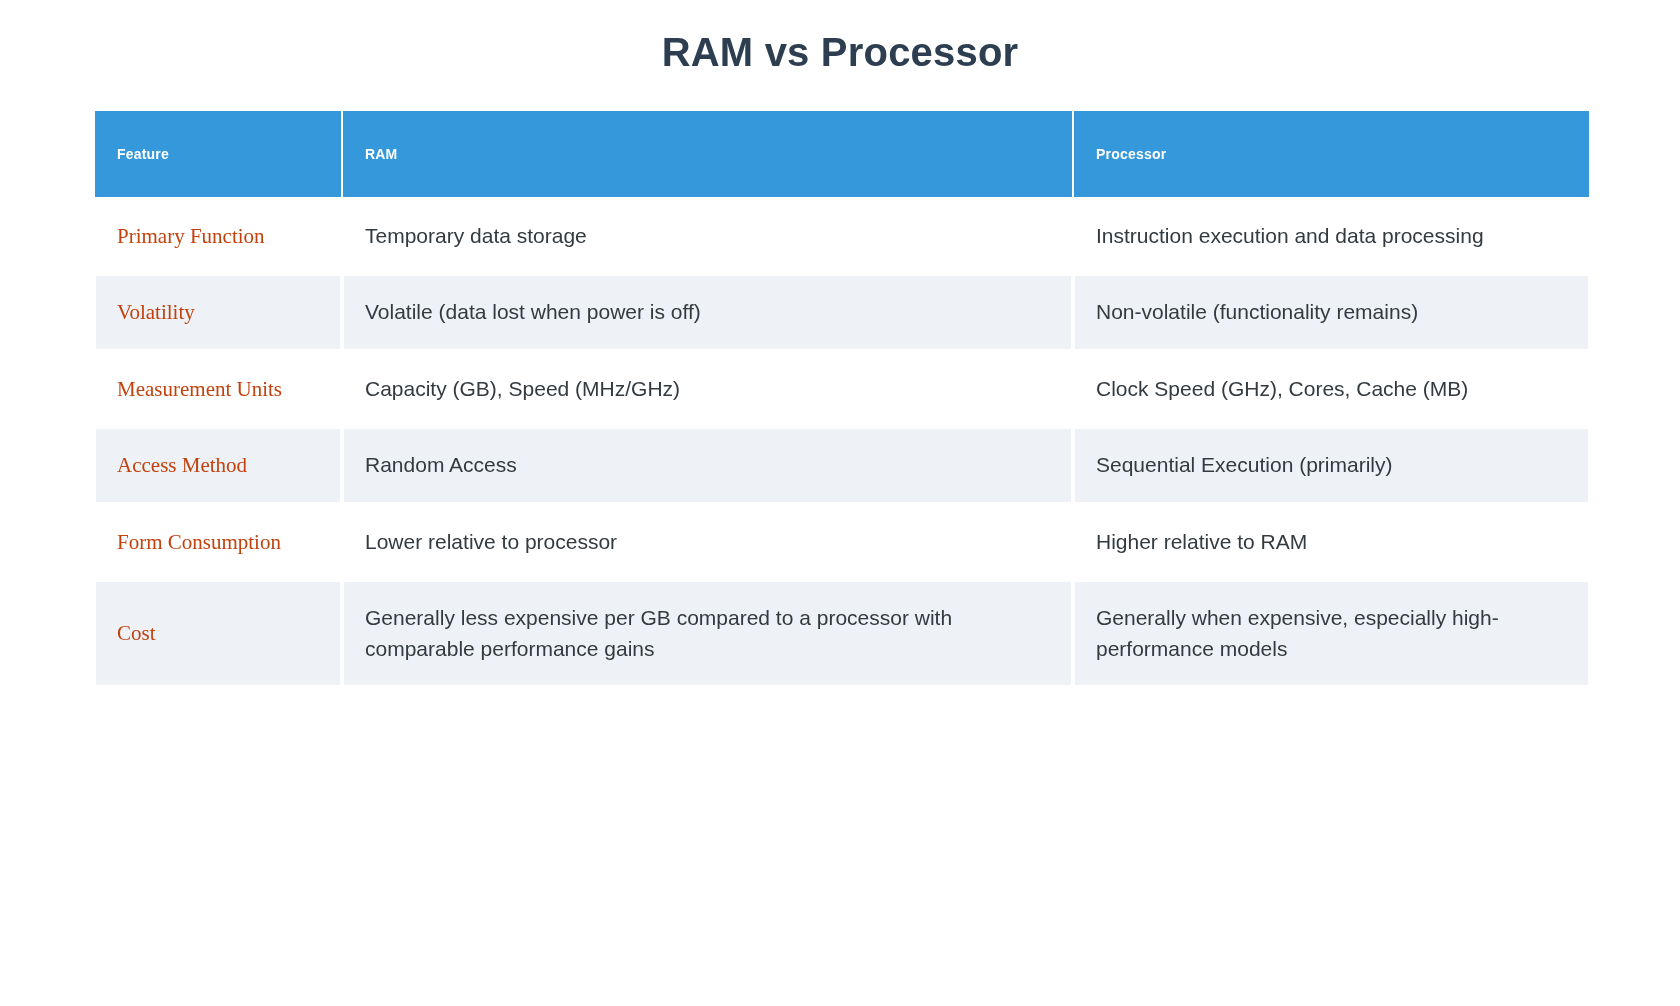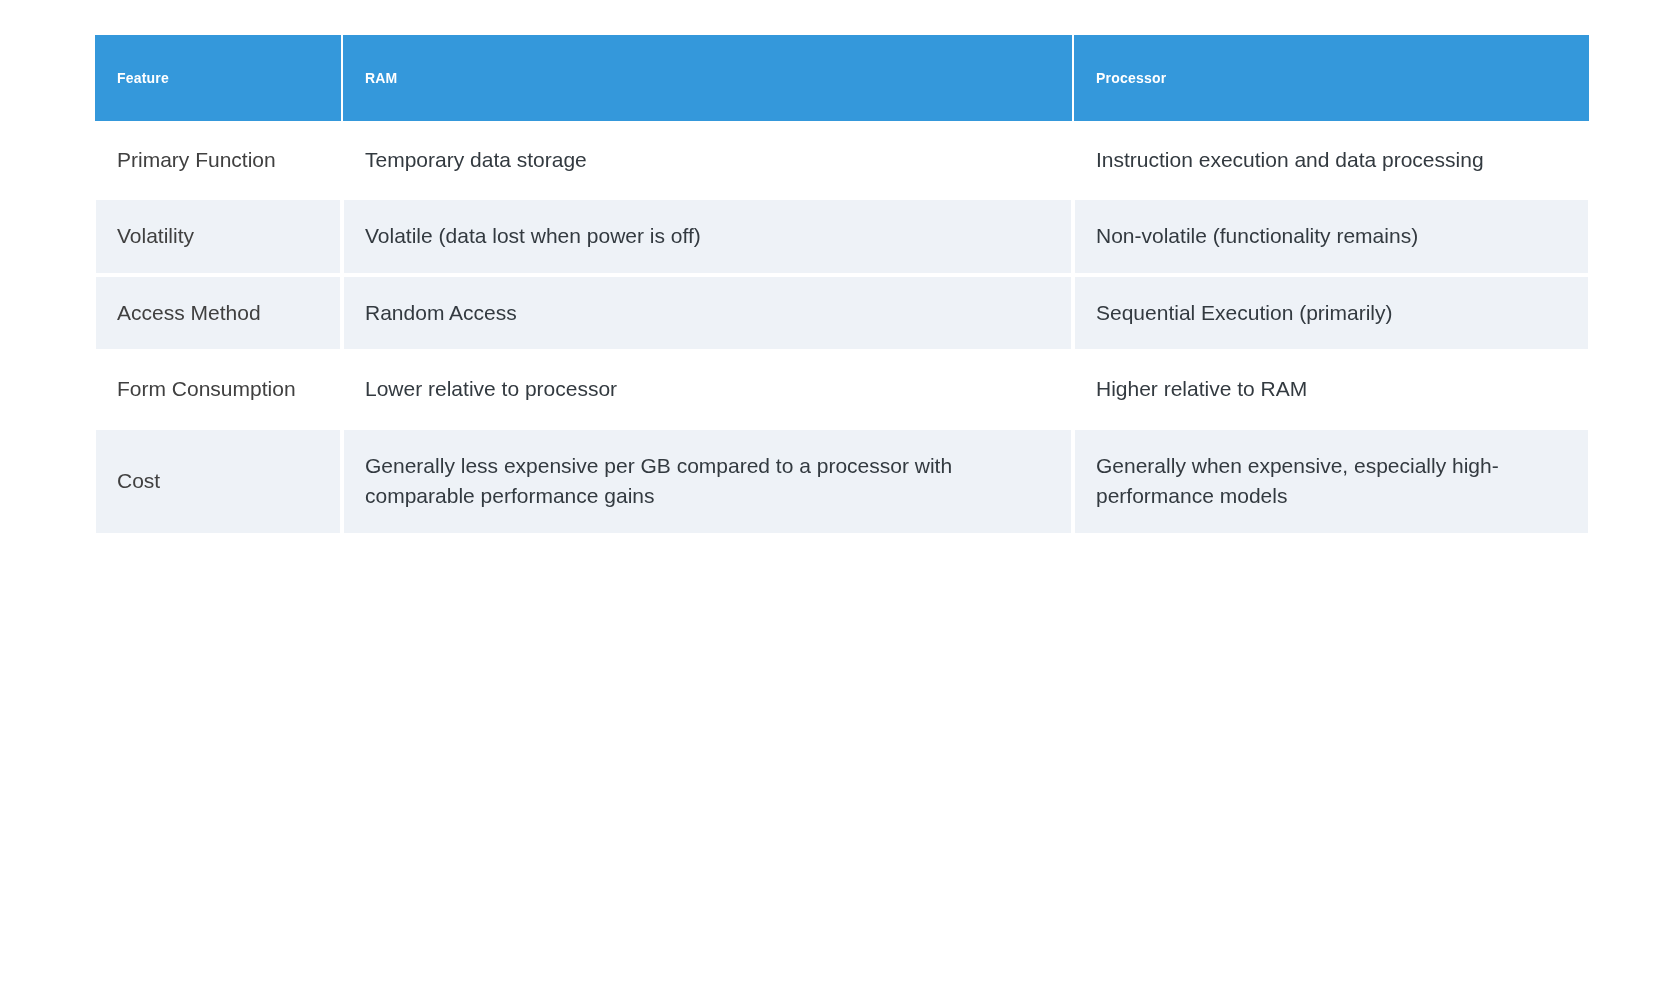--- a/index.html
+++ b/index.html
@@ -72,34 +72,36 @@
     line-height: 1.45;
     border: none;
     background: #ffffff;
   }
 
   table.cmp tbody tr.odd td {
     background: #eef2f7;
   }
 
   table.cmp tbody td.feature-cell {
-    color: #404040;
+    color: #c2410c;
+    font-family: Liberation Serif, serif;
   }
 
   
   table.cmp tbody tr td {
     box-shadow: 0 0 0 1px #ffffff inset;
   }
 
 </style>
 </head>
 <body>
 
 <div class="page">
 
+  <h1 class="title">RAM vs Processor</h1>
 
   <div class="table-wrap">
     <table class="cmp">
       <colgroup>
         <col class="c-feature">
         <col class="c-ram">
         <col class="c-proc">
       </colgroup>
       <thead>
         <tr>
@@ -112,20 +114,25 @@
         <tr class="even">
           <td class="feature-cell">Primary Function</td>
           <td>Temporary data storage</td>
           <td>Instruction execution and data processing</td>
         </tr>
         <tr class="odd">
           <td class="feature-cell">Volatility</td>
           <td>Volatile (data lost when power is off)</td>
           <td>Non-volatile (functionality remains)</td>
         </tr>
+        <tr class="even">
+          <td class="feature-cell">Measurement Units</td>
+          <td>Capacity (GB), Speed (MHz/GHz)</td>
+          <td>Clock Speed (GHz), Cores, Cache (MB)</td>
+        </tr>
         <tr class="odd">
           <td class="feature-cell">Access Method</td>
           <td>Random Access</td>
           <td>Sequential Execution (primarily)</td>
         </tr>
         <tr class="even">
           <td class="feature-cell">Form Consumption</td>
           <td>Lower relative to processor</td>
           <td>Higher relative to RAM</td>
         </tr>

